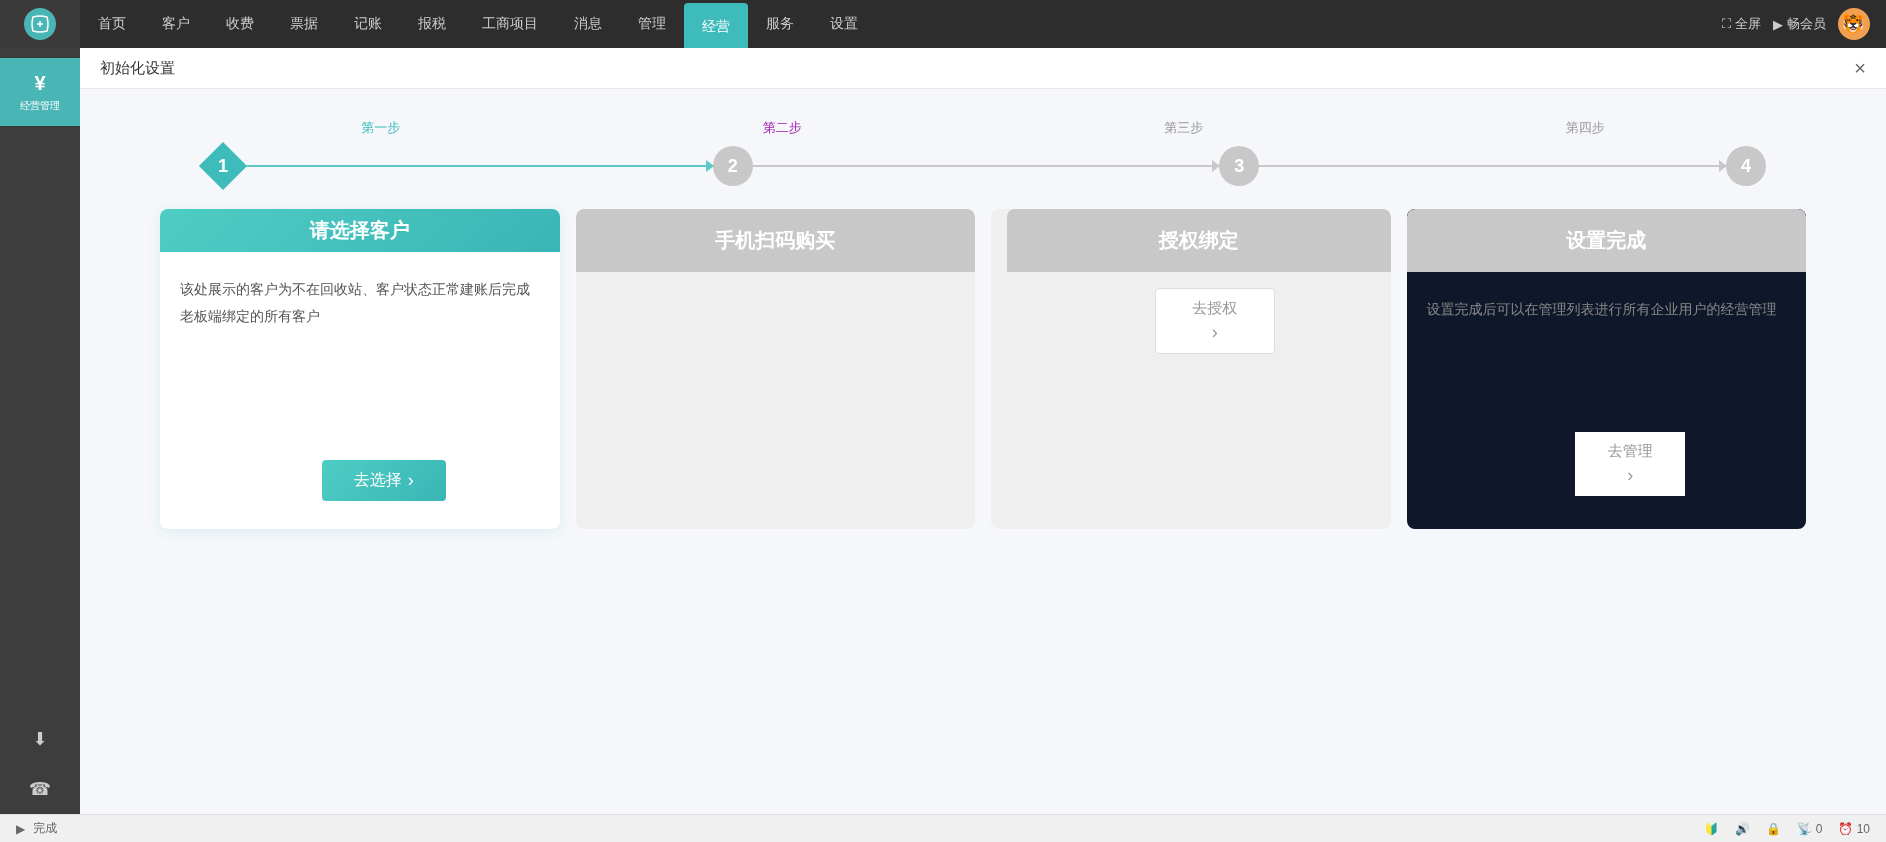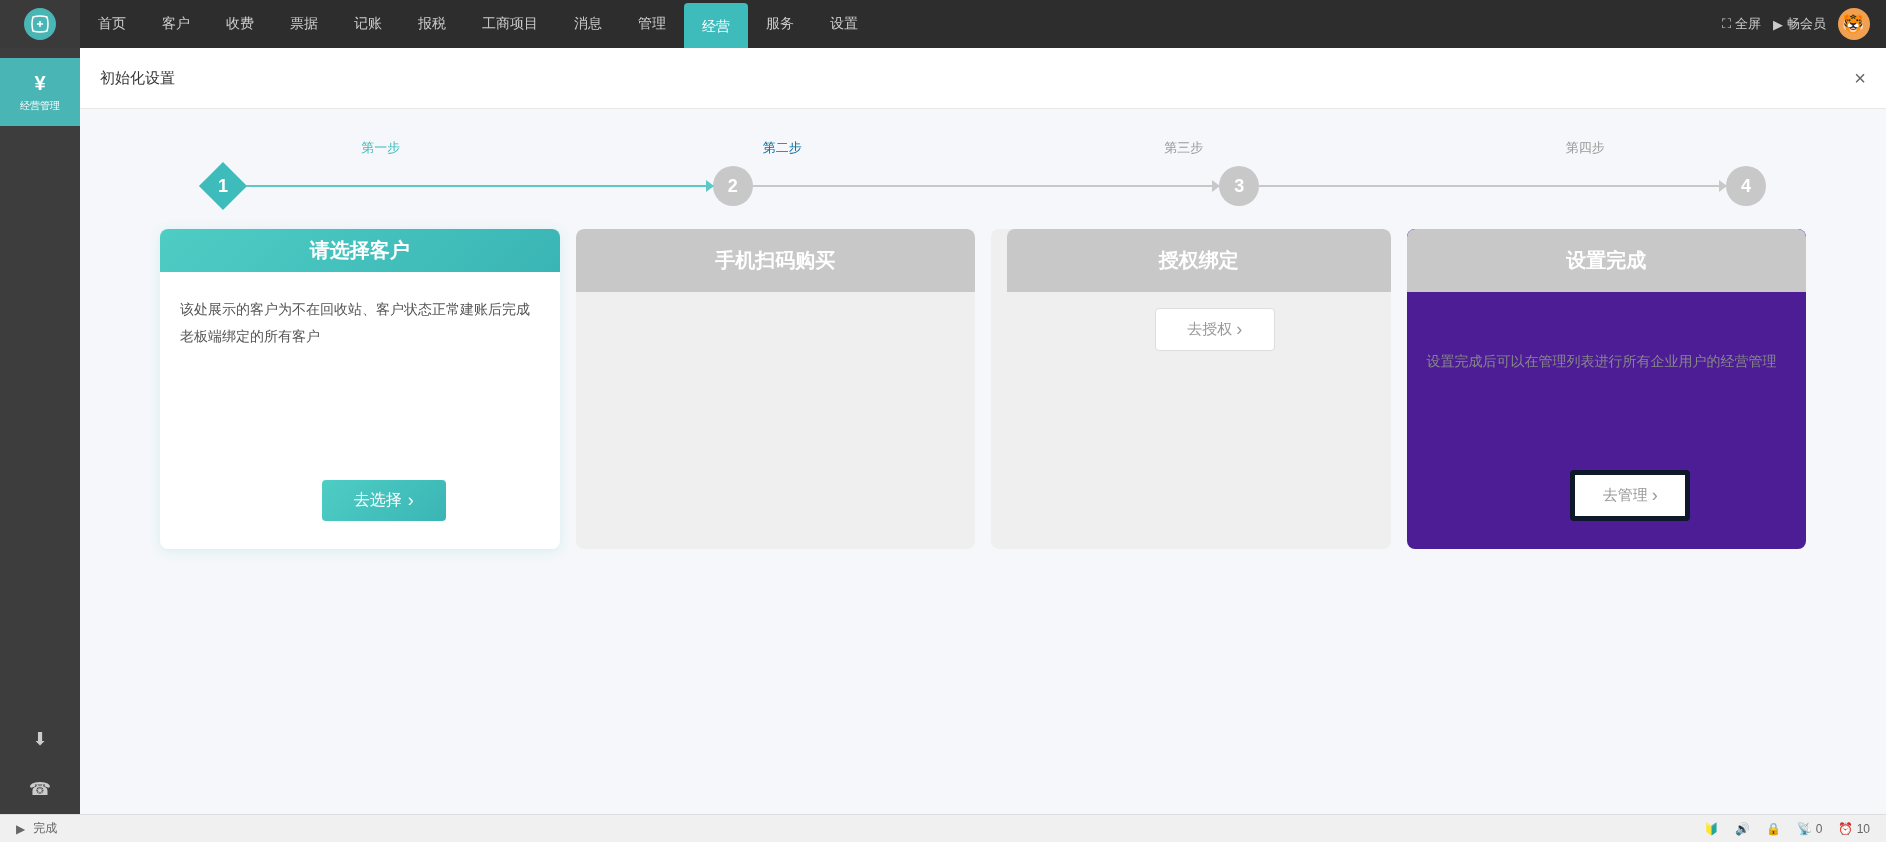--- a/index.html
+++ b/index.html
@@ -141,21 +141,21 @@
       flex: 1;
       background: #f5f7fa;
       display: flex;
       flex-direction: column;
       position: relative;
     }
 
     
     .page-header {
       background: white;
-      padding: 20px 20px;
+      padding: 10px 20px;
       display: flex;
       align-items: center;
       justify-content: space-between;
       border-bottom: 1px solid #e8e8e8;
     }
     .page-title {
       font-size: 15px;
       color: #333;
       font-weight: normal;
     }
@@ -245,21 +245,22 @@
       background: linear-gradient(135deg, #4ecdc4, #38b5b5);
       color: white;
       min-width: 120px;
       justify-content: center;
     }
     .action-btn.secondary {
       background: white;
       color: #999;
       border: 1px solid #ddd;
       min-width: 120px;
-      justify-content: center;
+      justify-content: flex-end;
+      flex-direction: column;
     }
 
     
     .status-bar {
       height: 28px;
       background: #f0f0f0;
       border-top: 1px solid #ddd;
       display: flex;
       align-items: center;
       padding: 0 16px;
@@ -339,21 +340,21 @@
     <div class="page-header">
       <span class="page-title">初始化设置</span>
       <span class="close-btn">×</span>
     </div>
 
     <div class="main-content">
 
 
       <div style="display:flex; padding:0 60px; margin-bottom:6px;">
         <div style="flex:1;text-align:center;font-size:13px;color:#3ebbbb;">第一步</div>
-        <div style="flex:1;text-align:center;font-size:13px;color:#0369a1;">第二步</div>
+        <div style="flex:1;text-align:center;font-size:13px;color:#a21caf;">第二步</div>
         <div style="flex:1;text-align:center;font-size:13px;color:#999;">第三步</div>
         <div style="flex:1;text-align:center;font-size:13px;color:#999;">第四步</div>
       </div>
 
       <div style="display:flex; align-items:center; padding:0 80px; margin-bottom:20px;">
 
         <div style="position:relative;width:46px;height:46px;flex-shrink:0;display:flex;align-items:center;justify-content:center;">
           <div style="width:34px;height:34px;background:#3ebbbb;transform:rotate(45deg);position:absolute;"></div>
           <span style="position:relative;z-index:1;color:white;font-size:18px;font-weight:bold;">1</span>
         </div>
@@ -403,21 +404,21 @@
         <div class="step-card inactive" style="background:#efefef;border-radius:8px;">
           <div style="background:#c8c8c8;padding:18px 20px;text-align:center;color:white;font-size:20px;font-weight:bold;border-radius:8px 8px 0 0;margin-left:16px;">授权绑定</div>
           <div style="padding:16px 20px 28px;display:flex;justify-content:center;">
             <button class="action-btn secondary" style="background:white;color:#999;border:1px solid #ddd;padding:10px 24px;border-radius:4px;font-size:15px;cursor:pointer;display:flex;align-items:center;gap:4px;">
               <span>去授权</span>
               <span style="font-size:18px;">›</span>
             </button>
           </div>
         </div>
 
-        <div class="step-card inactive" style="background:#4c1d95;border-radius:8px;gap:32px;">
+        <div class="step-card inactive" style="background:#0f172a;border-radius:8px;">
           <div style="background:#c8c8c8;padding:18px 20px;text-align:center;color:white;font-size:20px;font-weight:bold;border-radius:8px 8px 0 0;">设置完成</div>
           <div style="padding:24px 20px;font-size:14px;color:#888;line-height:1.9;flex:1;">设置完成后可以在管理列表进行所有企业用户的经营管理</div>
           <div style="padding:16px 20px 28px;display:flex;justify-content:center;">
             <button class="action-btn secondary" style="background:white;color:#999;border:5px solid #0f172a;padding:10px 24px;border-radius:4px;font-size:15px;cursor:pointer;display:flex;align-items:center;gap:4px;">
               <span>去管理</span>
               <span style="font-size:18px;">›</span>
             </button>
           </div>
         </div>
 

